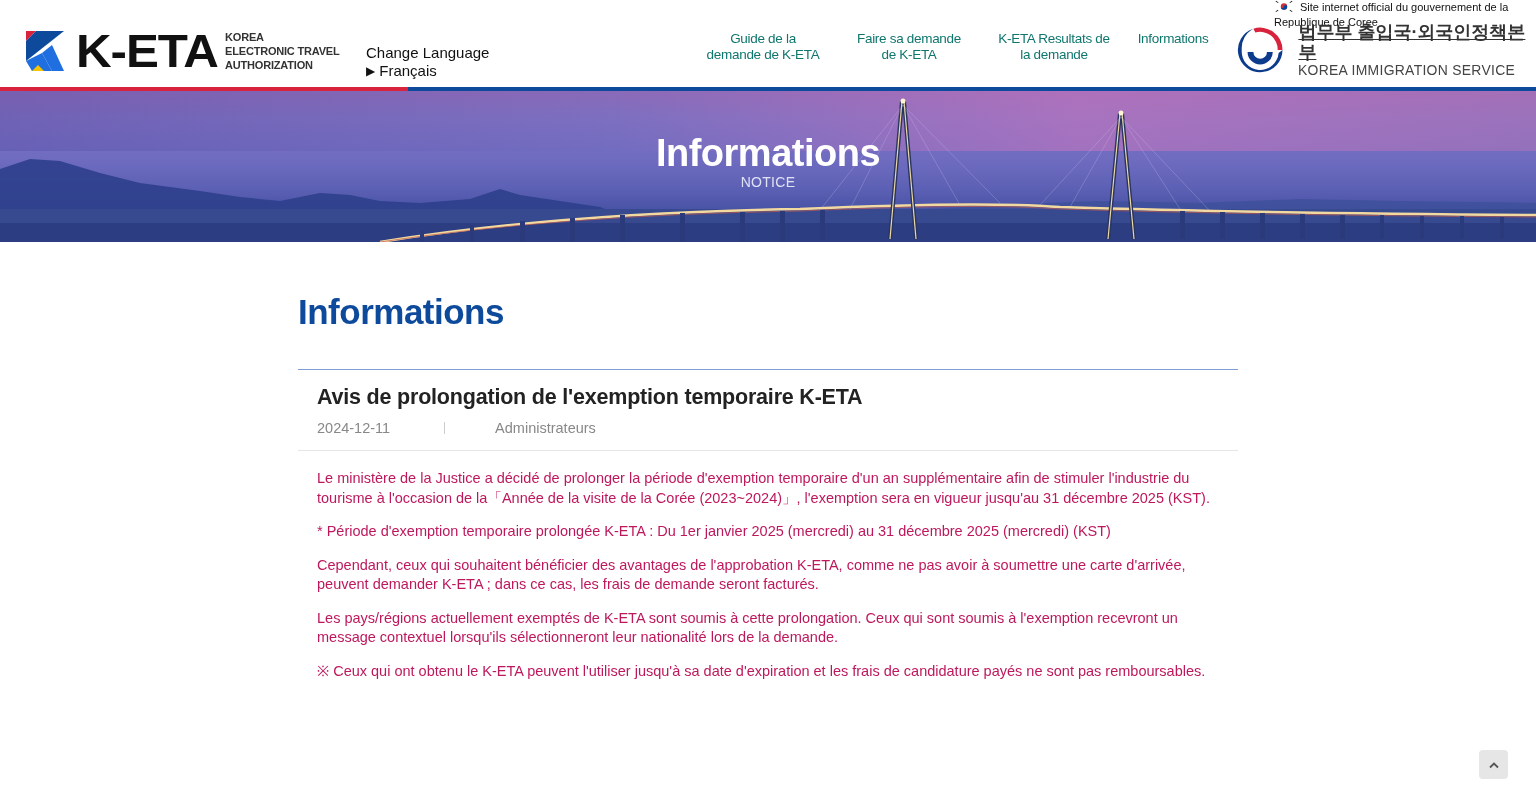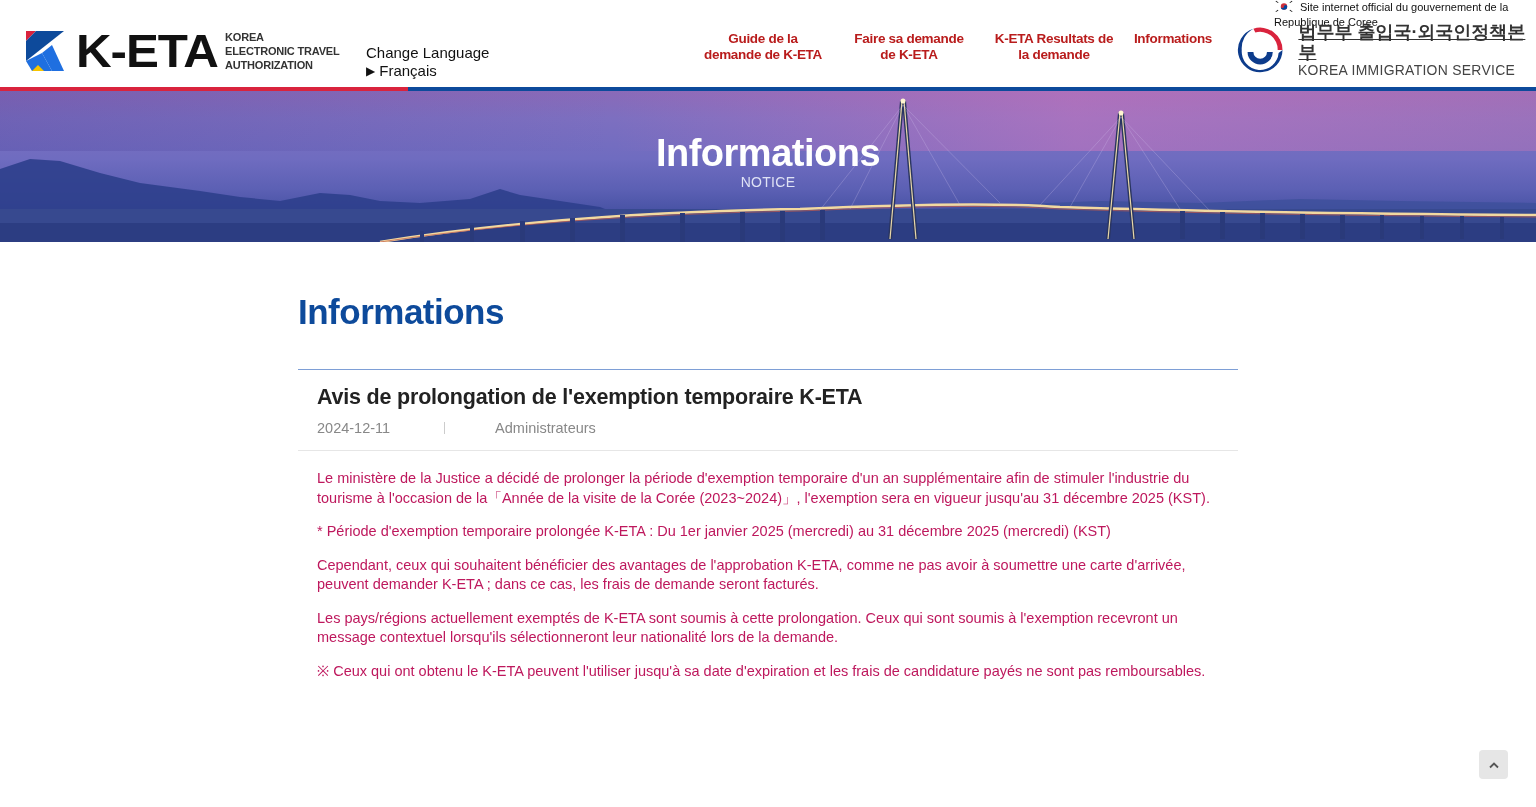--- a/index.html
+++ b/index.html
@@ -11,21 +11,21 @@
     .logo { position: absolute; left: 26px; top: 30px; display: flex; align-items: center; }
     .logo-mark { width: 38px; height: 40px; position: relative; }
     .logo-word { font-family: "Liberation Sans", sans-serif; font-weight: 700; font-size: 47px; letter-spacing: -1px; color: #111; margin-left: 12px; line-height: 40px; transform: scaleX(1.05); transform-origin: left center; }
     .logo-sub { margin-left: 14px; font-size: 11px; font-weight: 700; color: #333; line-height: 14px; letter-spacing: -0.2px; }
 
     .lang { position: absolute; left: 366px; top: 44px; font-size: 15px; color: #111; line-height: 18px; }
     .lang-current { display: flex; align-items: center; gap: 4px; cursor: pointer; }
     .lang-current .tri { font-size: 12px; }
 
     .nav { position: absolute; top: 31px; left: 690px; display: flex; }
-    .nav-item { font-size: 13.5px; font-weight: 700; color: #b91c1c; text-align: center; line-height: 16px; letter-spacing: -0.3px; cursor: pointer; }
+    .nav-item { font-size: 13.5px; font-weight: 400; color: #0f766e; text-align: center; line-height: 16px; letter-spacing: -0.3px; cursor: pointer; }
     .nav-item.n1 { width: 146px; }
     .nav-item.n2 { width: 142px; margin-left: 2px; }
     .nav-item.n3 { width: 148px; margin-left: 0px; }
     .nav-item.n4 { width: 90px; margin-left: 0px; }
 
     .gov { position: absolute; left: 1274px; top: 0px; font-size: 11px; font-weight: 400; color: #111; line-height: 15px; width: 262px; }
     .gov .flag { display: inline-block; width: 20px; height: 13px; vertical-align: -2px; margin-right: 6px; }
     .kis { position: absolute; left: 1234px; top: 22px; display: flex; align-items: center; }
     .kis-emblem { width: 54px; height: 54px; }
     .kis-text { margin-left: 12px; color: #444; }

